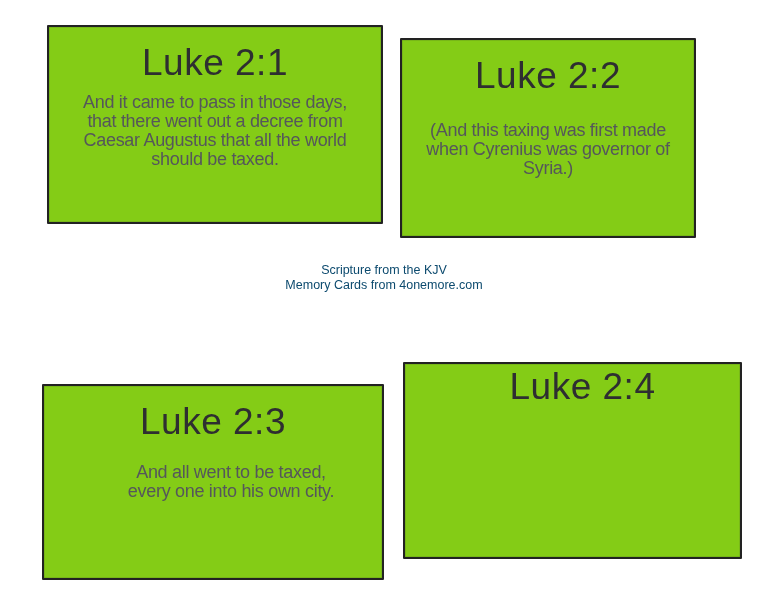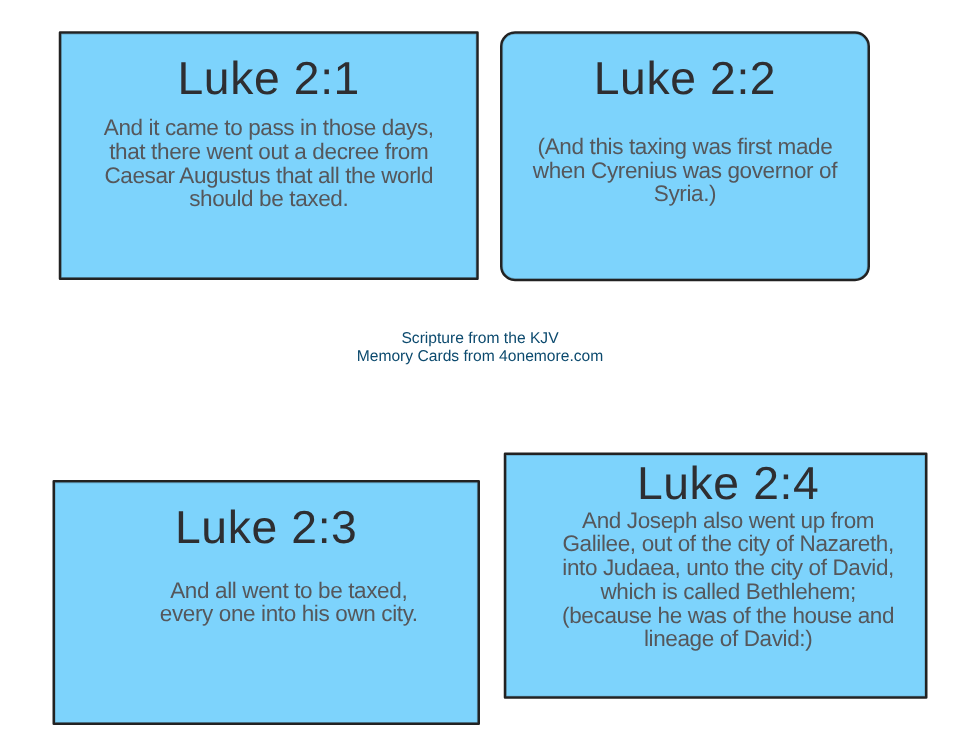--- a/index.html
+++ b/index.html
@@ -9,21 +9,21 @@
     width: 768px; height: 593px;
     overflow: hidden;
   }
   .sheet {
     position: relative;
     width: 768px; height: 593px;
     background: #ffffff;
   }
   .card {
     position: absolute;
-    background: #7dd3fc;
+    background: #84cc16;
     border: 2px solid #222222;
     border-radius: 1px;
     text-align: center;
     
     box-shadow: inset 0 0 0 0.5px rgba(40,40,40,0.25);
   }
   .card-title {
     font-size: 37px;
     font-weight: 300;
     line-height: 44px;
@@ -32,21 +32,21 @@
   }
   .card-body {
     font-size: 18px;
     line-height: 19px;
     color: #55575b;
     letter-spacing: -0.3px;
     white-space: pre;
   }
   
   .card--1 { left: 47px;  top: 25px;  width: 336px; height: 199px; padding-top: 14px; }
-  .card--2 { left: 400px; top: 25px;  width: 296px; height: 200px; padding-top: 14px; border-radius: 12px; }
+  .card--2 { left: 400px; top: 38px;  width: 296px; height: 200px; padding-top: 14px; }
   .card--3 { left: 42px;  top: 362px; width: 342px; height: 196px; padding-top: 14px; margin-top: 22px; }
   .card--4 { left: 403px; top: 362px; width: 339px; height: 197px; padding-top: 1px; padding-left: 20px; }
   .card--1 .card-body { margin-top: 8px; }
   .card--2 .card-body { margin-top: 23px; }
   .card--3 .card-body { margin-top: 19px; padding-left: 36px; }
   .card--4 .card-body { margin-top: -2px; }
   .footer-note {
     position: absolute;
     left: 0; right: 0;
     top: 263px;
@@ -81,21 +81,15 @@
 Memory Cards from 4onemore.com</div>
 
   <div class="card card--3">
     <div class="card-title">Luke 2:3</div>
     <div class="card-body">And all went to be taxed,
 every one into his own city.</div>
   </div>
 
   <div class="card card--4">
     <div class="card-title">Luke 2:4</div>
-    <div class="card-body">And Joseph also went up from
-Galilee, out of the city of Nazareth,
-into Judaea, unto the city of David,
-which is called Bethlehem;
-(because he was of the house and
-lineage of David:)</div>
   </div>
 
 </div>
 
 </body></html>

